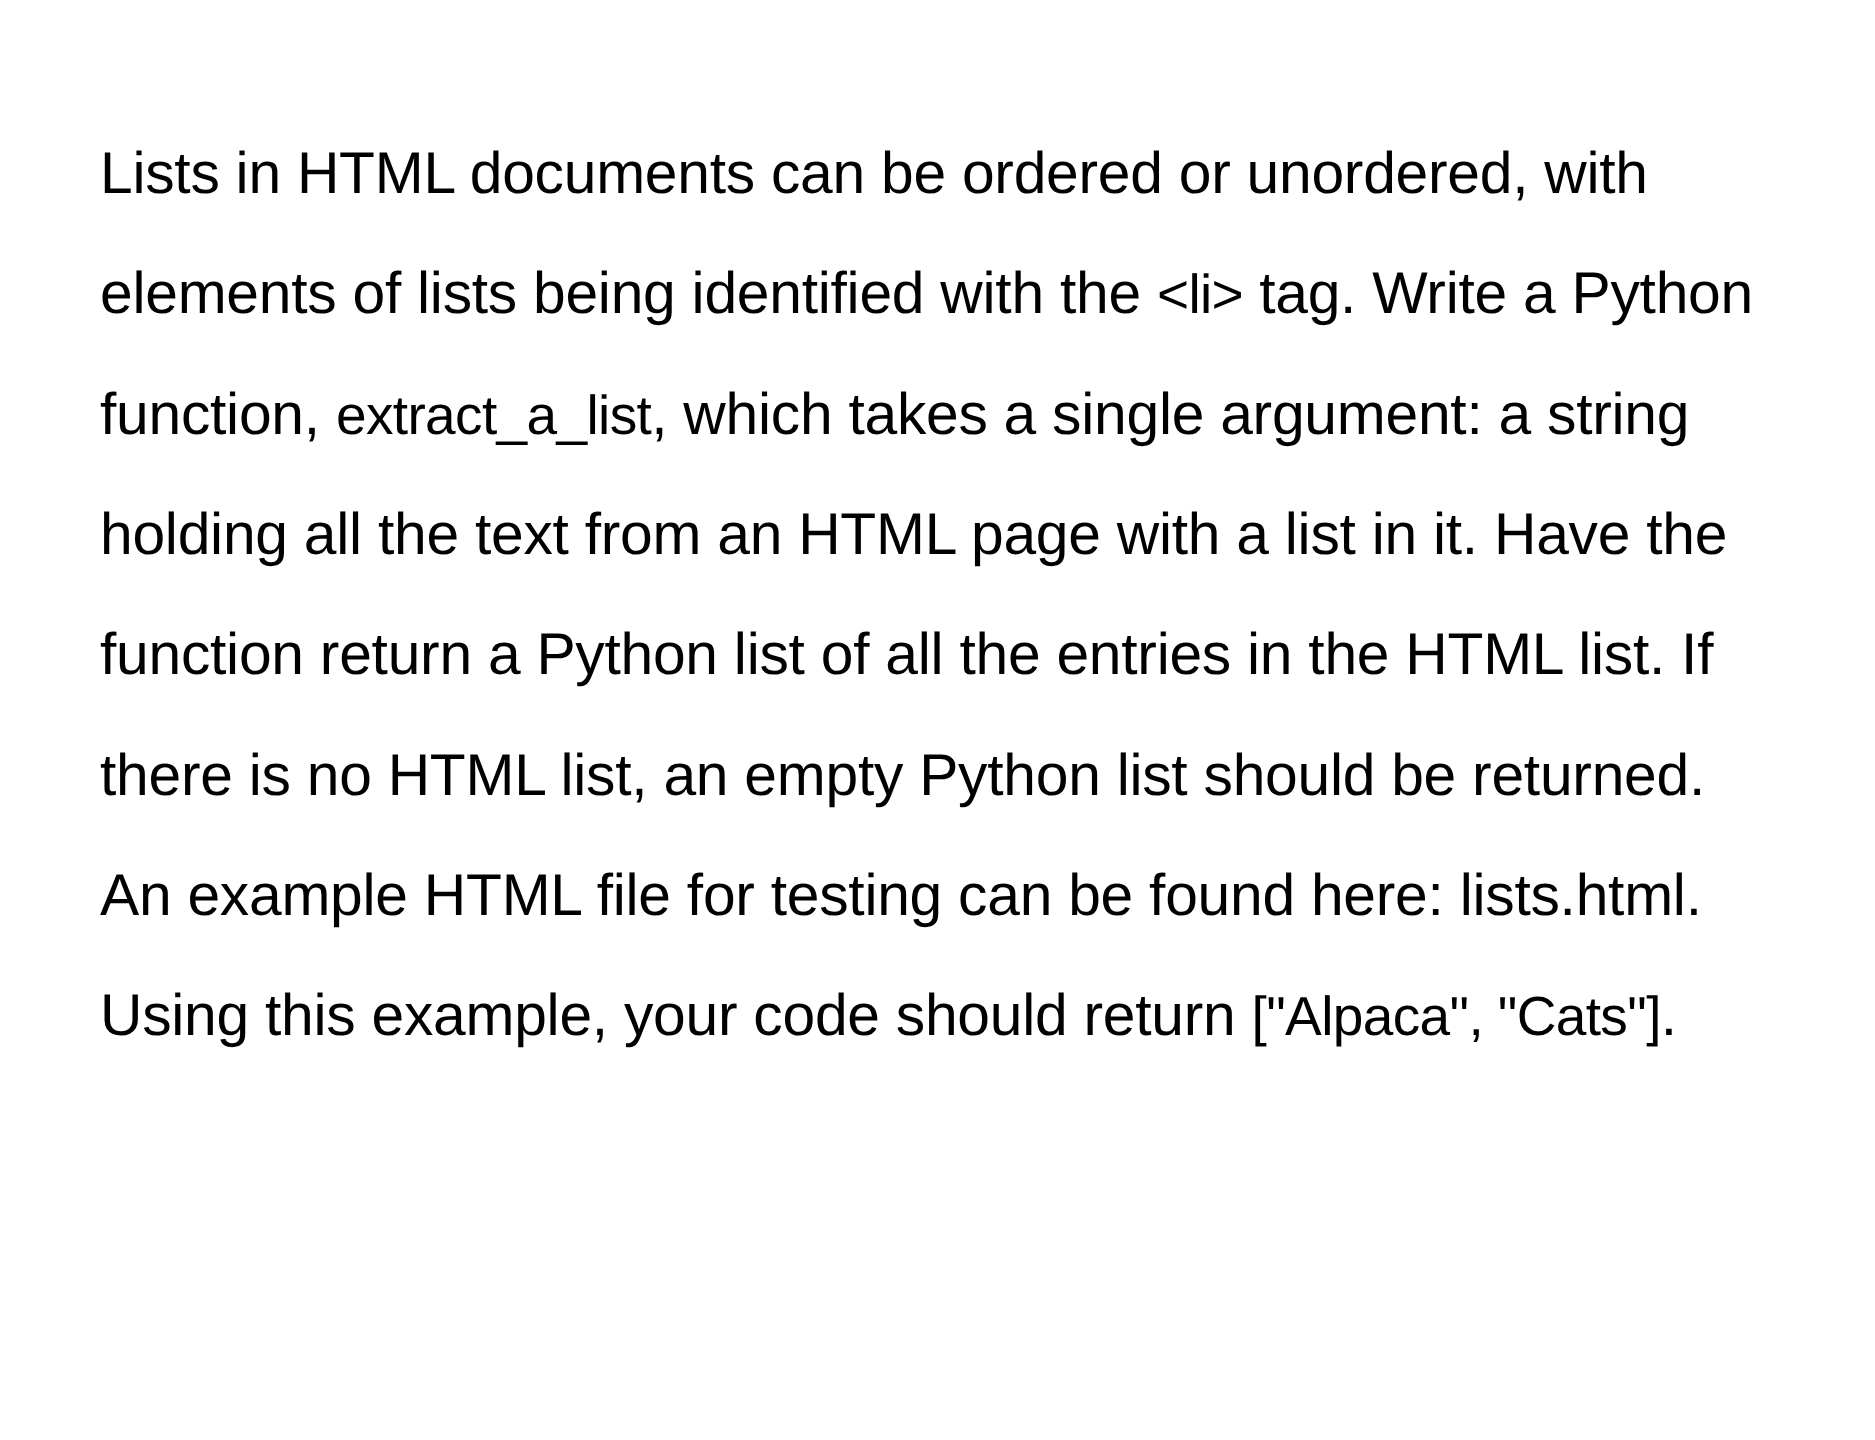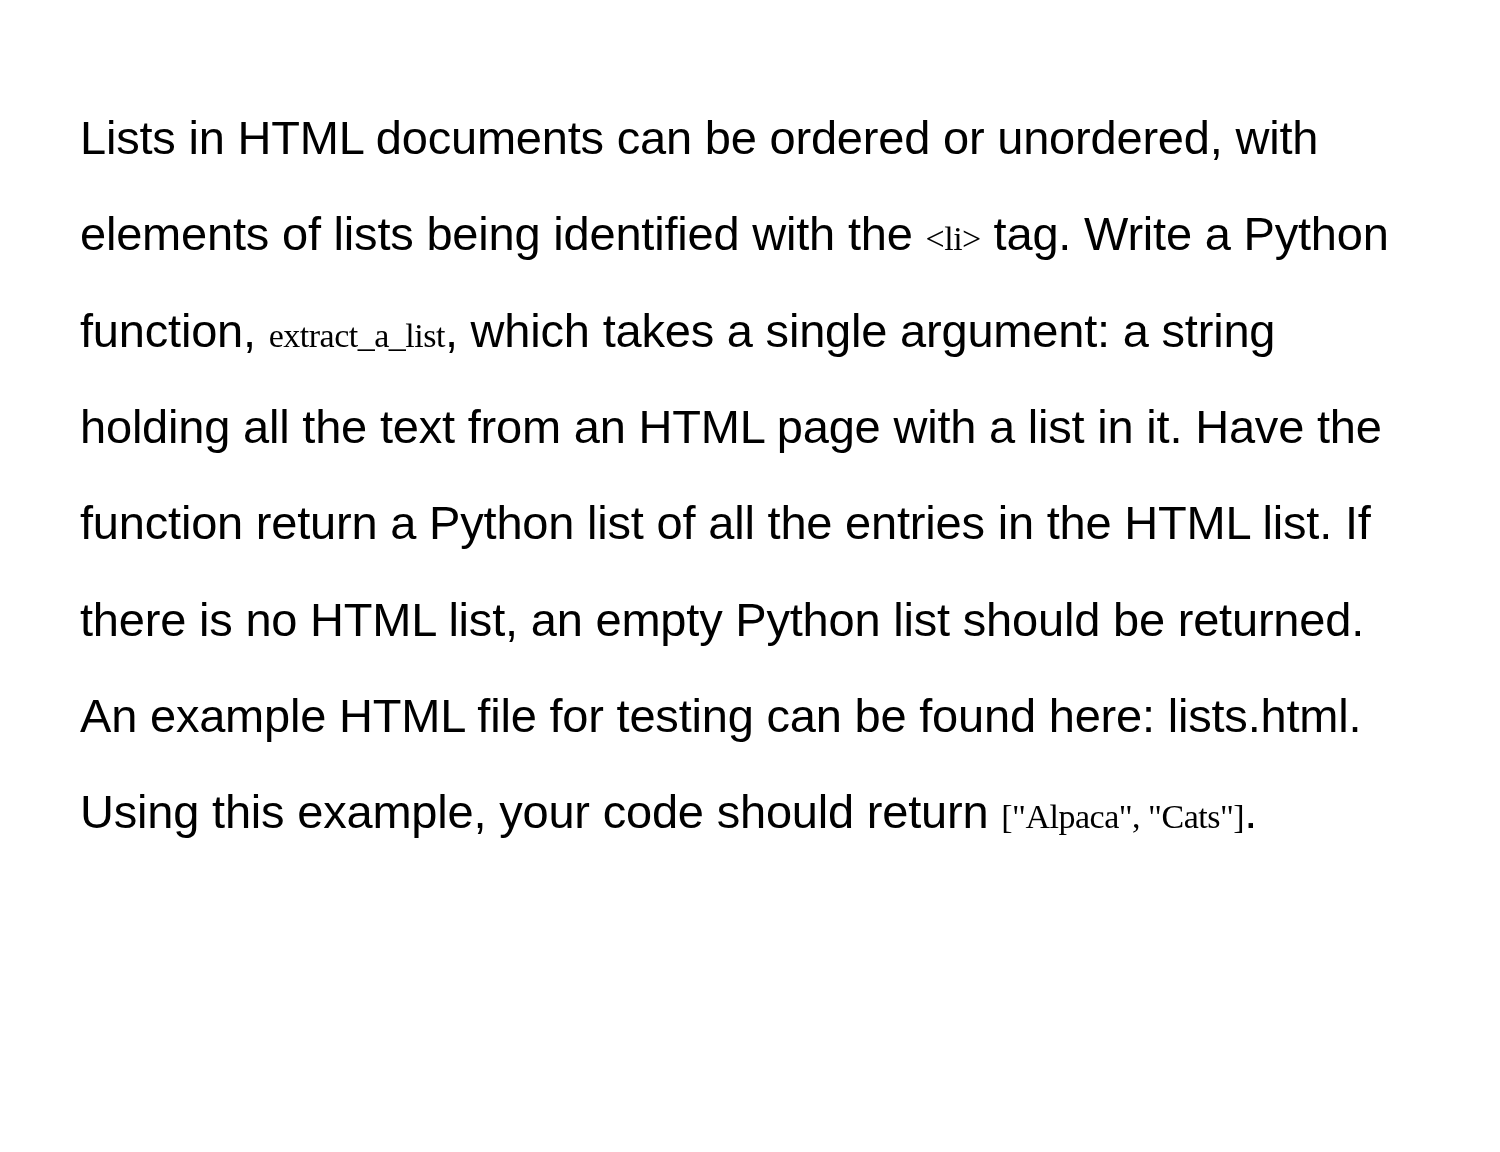--- a/index.html
+++ b/index.html
@@ -15,22 +15,22 @@
       padding: 90px 80px 80px 80px;
     }
     .paragraph {
       font-size: 47px;
       line-height: 2.05;
       color: #000000;
       font-weight: 400;
       letter-spacing: -0.2px;
     }
     .code {
-      font-family: Liberation Serif, serif;
-      font-size: 34px;
+      font-family: Liberation Sans, sans-serif;
+      font-size: 44px;
       letter-spacing: -0.5px;
     }
   </style>
 </head>
 <body>
 
 <p class="paragraph">
   <span>Lists in HTML documents can be ordered or unordered, with elements of lists being identified with the </span><span class="code">&lt;li&gt;</span><span> tag. Write a Python function, </span><span class="code">extract_a_list</span><span>, which takes a single argument: a string holding all the text from an HTML page with a list in it. Have the function return a Python list of all the entries in the HTML list. If there is no HTML list, an empty Python list should be returned. An example HTML file for testing can be found here: lists.html. Using this example, your code should return </span><span class="code">["Alpaca", "Cats"]</span><span>.</span>
 </p>
 

